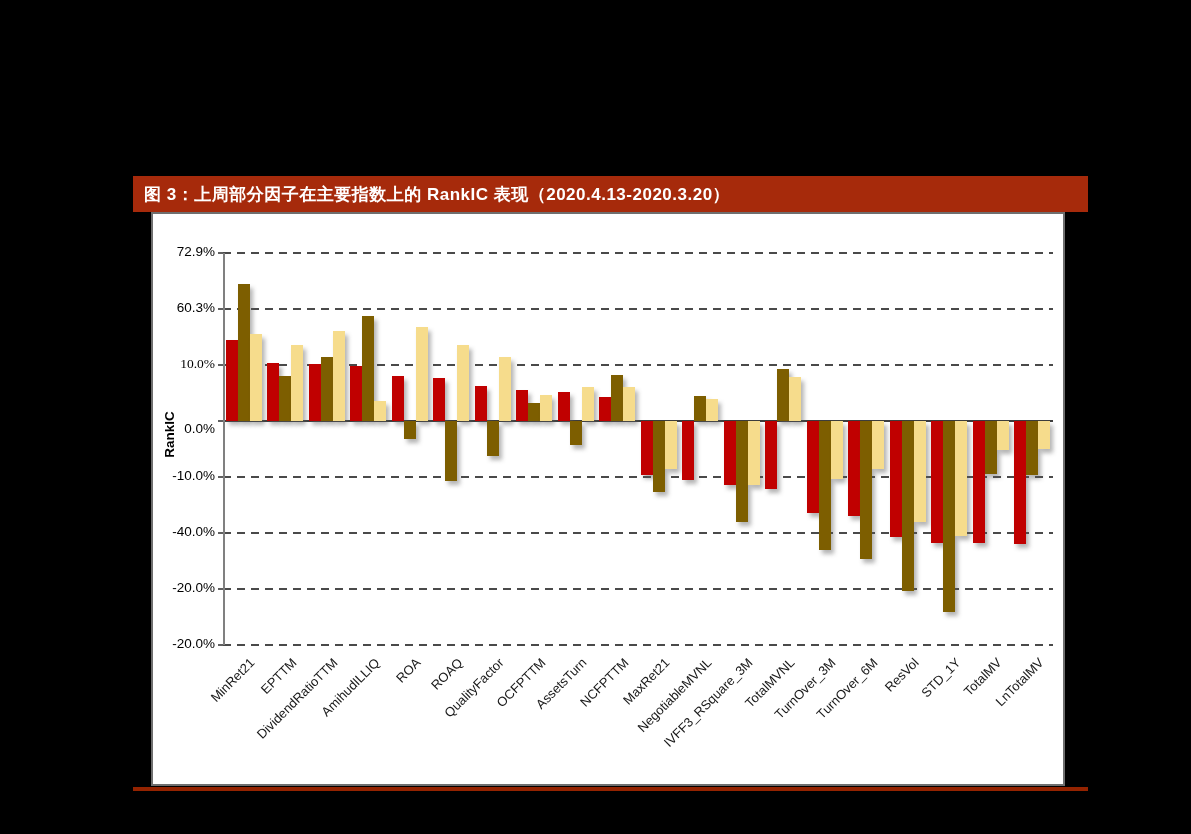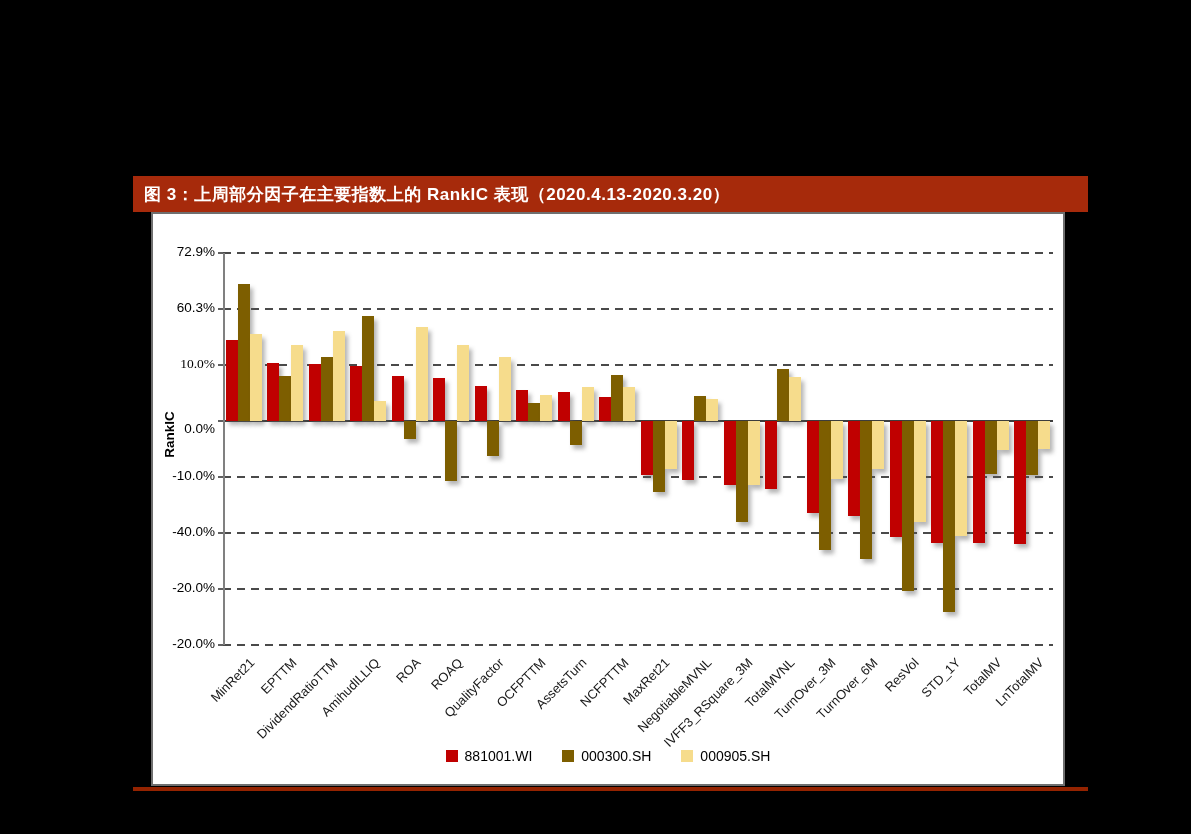--- a/index.html
+++ b/index.html
@@ -141,31 +141,17 @@
         <div class="bar" style="left: 819.75px; width: 12px; background: rgb(192, 0, 0); top: 207px; height: 122.08px;"></div>
         <div class="bar" style="left: 831.75px; width: 12px; background: rgb(125, 94, 0); top: 207px; height: 52.64px;"></div>
         <div class="bar" style="left: 843.75px; width: 12px; background: rgb(246, 220, 140); top: 207px; height: 29.12px;"></div>
         <div class="x-label" style="left: 631.07px; top: 441px;">TotalMV</div>
         <div class="bar" style="left: 861.25px; width: 12px; background: rgb(192, 0, 0); top: 207px; height: 122.64px;"></div>
         <div class="bar" style="left: 873.25px; width: 12px; background: rgb(125, 94, 0); top: 207px; height: 54.32px;"></div>
         <div class="bar" style="left: 885.25px; width: 12px; background: rgb(246, 220, 140); top: 207px; height: 28px;"></div>
         <div class="x-label" style="left: 672.57px; top: 441px;">LnTotalMV</div>
       </div>
     <div class="y-axis-title" id="ylabel" style="left:-29px;top:213px;width:90px;">RankIC</div>
-    <div class="legend" id="legend" style="top:534px;">
-        <span class="legend-item">
-          <span class="legend-swatch" style="background: rgb(192, 0, 0);"></span>
-          <span>881001.WI</span>
-        </span>
-        <span class="legend-item">
-          <span class="legend-swatch" style="background: rgb(125, 94, 0);"></span>
-          <span>000300.SH</span>
-        </span>
-        <span class="legend-item">
-          <span class="legend-swatch" style="background: rgb(246, 220, 140);"></span>
-          <span>000905.SH</span>
-        </span>
-      </div>
   </div>
 
   <div class="bottom-rule"></div>
 
 </div>
 
 </body></html>

